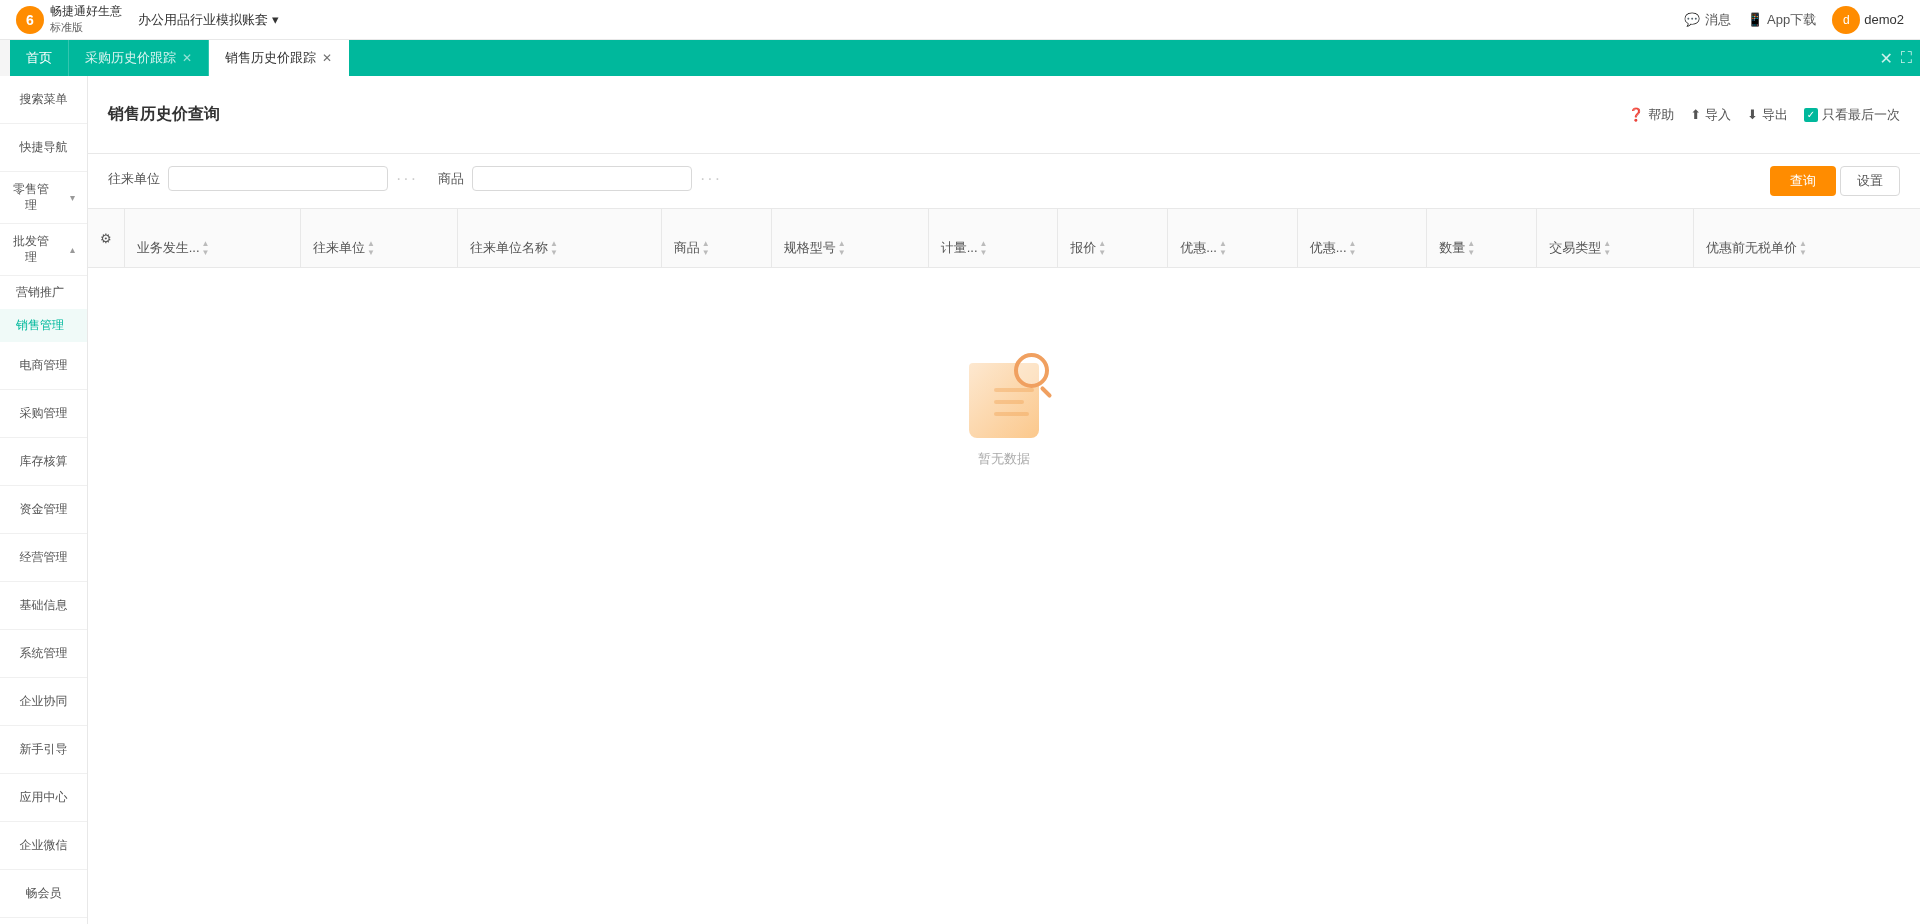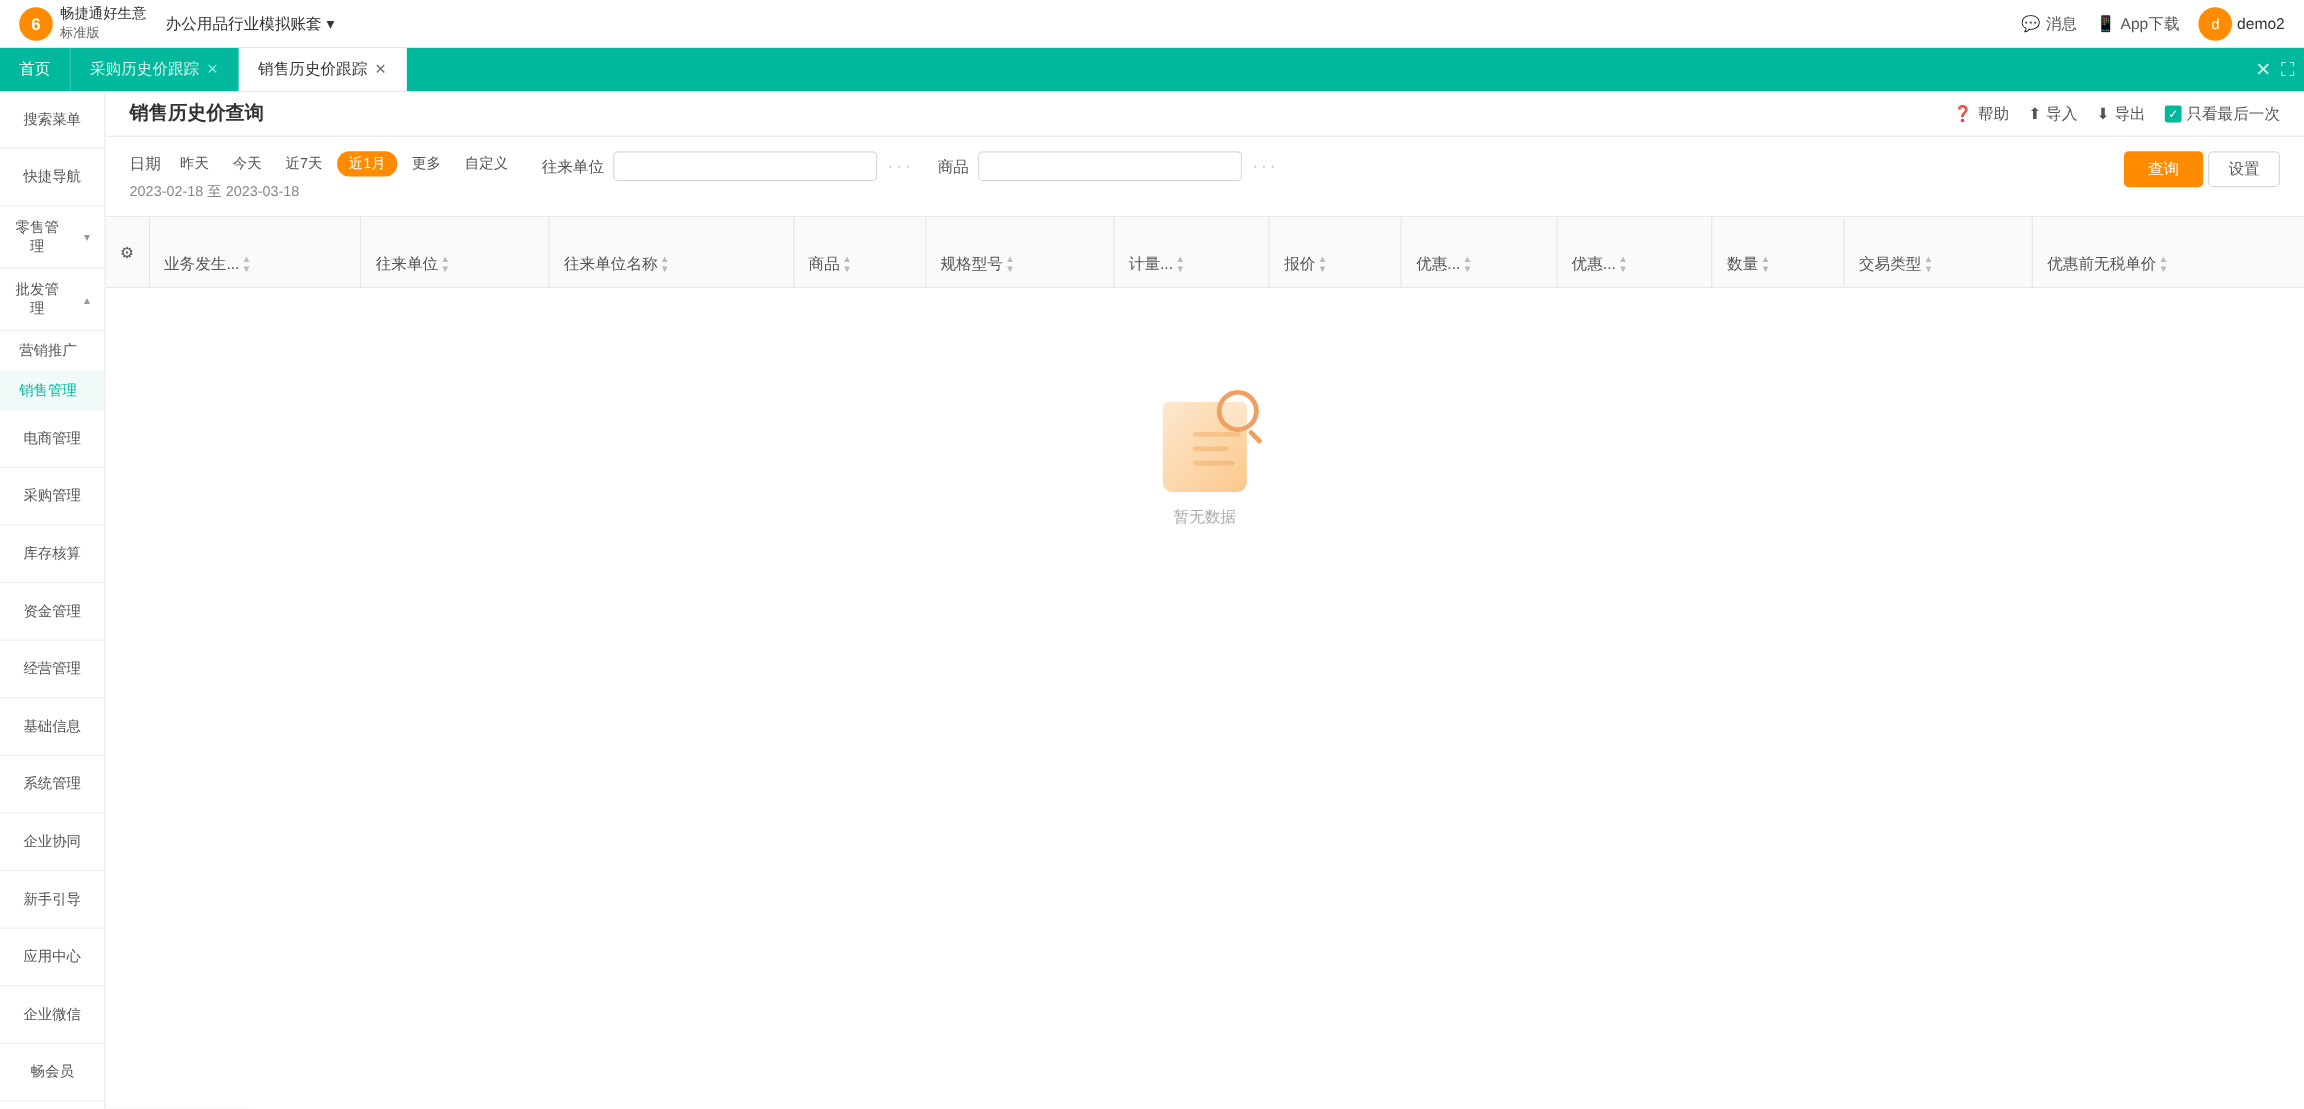--- a/index.html
+++ b/index.html
@@ -28,21 +28,21 @@
       border-radius: 4px;
     }
     .top-header-right { display: flex; align-items: center; gap: 16px; }
     .header-btn { display: flex; align-items: center; gap: 4px; font-size: 13px; color: #555; cursor: pointer; }
     .avatar { width: 28px; height: 28px; border-radius: 50%; background: #ff8c00; display: flex; align-items: center; justify-content: center; color: white; font-size: 12px; }
     .user-name { font-size: 13px; color: #333; cursor: pointer; }
 
     
     .tab-bar {
       display: flex; align-items: center; background: #00b89c; height: 36px;
-      padding: 0; flex-shrink: 0; position: relative;
+      padding: 0; flex-shrink: 0; position: relative; margin-left: 10px;
     }
     .tab-item {
       display: flex; align-items: center; gap: 6px; padding: 0 16px;
       height: 36px; cursor: pointer; font-size: 13px; color: rgba(255,255,255,0.85);
       border-right: 1px solid rgba(255,255,255,0.2); white-space: nowrap;
     }
     .tab-item.active { background: #fff; color: #333; }
     .tab-item.home { background: transparent; color: white; }
     .tab-close { font-size: 12px; color: inherit; opacity: 0.7; cursor: pointer; }
     .tab-bar-right { margin-left: auto; display: flex; align-items: center; gap: 8px; padding-right: 8px; }
@@ -67,21 +67,21 @@
     }
     .sub-menu-item.active { color: #00b89c; background: #f0faf8; }
 
     
     .content-area { flex: 1; display: flex; flex-direction: column; overflow: hidden; background: #f5f5f5; }
     .page-card { background: #fff; margin: 0; height: 100%; display: flex; flex-direction: column; }
 
     
     .page-header {
       display: flex; align-items: center; justify-content: space-between;
-      padding: 8px 20px; border-bottom: 1px solid #e8e8e8;
+      padding: 28px 20px; border-bottom: 1px solid #e8e8e8;
     }
     .page-title { font-size: 16px; font-weight: 600; color: #333; }
     .page-actions { display: flex; align-items: center; gap: 16px; }
     .page-action-btn { display: flex; align-items: center; gap: 4px; font-size: 13px; color: #555; cursor: pointer; }
 
     
     .checkbox-wrap { display: flex; align-items: center; gap: 4px; font-size: 13px; color: #555; }
     .checkbox-custom { width: 14px; height: 14px; border: 2px solid #00b89c; background: #00b89c; border-radius: 2px; display: flex; align-items: center; justify-content: center; }
     .checkbox-custom::after { content: '✓'; color: white; font-size: 10px; }
 
@@ -289,34 +289,20 @@
               <span>导出</span>
             </div>
             <div class="checkbox-wrap">
               <div class="checkbox-custom"></div>
               <span>只看最后一次</span>
             </div>
           </div>
         </div>
 
         <div class="filter-bar">
-          <div class="filter-date-col">
-            <div class="filter-group">
-              <span class="filter-label">日期</span>
-              <div class="date-filter-buttons">
-                <button class="date-btn">昨天</button>
-                <button class="date-btn">今天</button>
-                <button class="date-btn">近7天</button>
-                <button class="date-btn active">近1月</button>
-                <button class="date-btn">更多</button>
-                <button class="date-btn">自定义</button>
-              </div>
-            </div>
-            <div class="date-range-text">2023-02-18 至 2023-03-18</div>
-          </div>
 
           <div class="filter-group">
             <span class="filter-label">往来单位</span>
             <input class="filter-input" type="text" value="" style="width: 220px;">
             <span class="filter-dots">···</span>
           </div>
 
           <div class="filter-group">
             <span class="filter-label">商品</span>
             <input class="filter-input" type="text" value="" style="width: 220px;">

